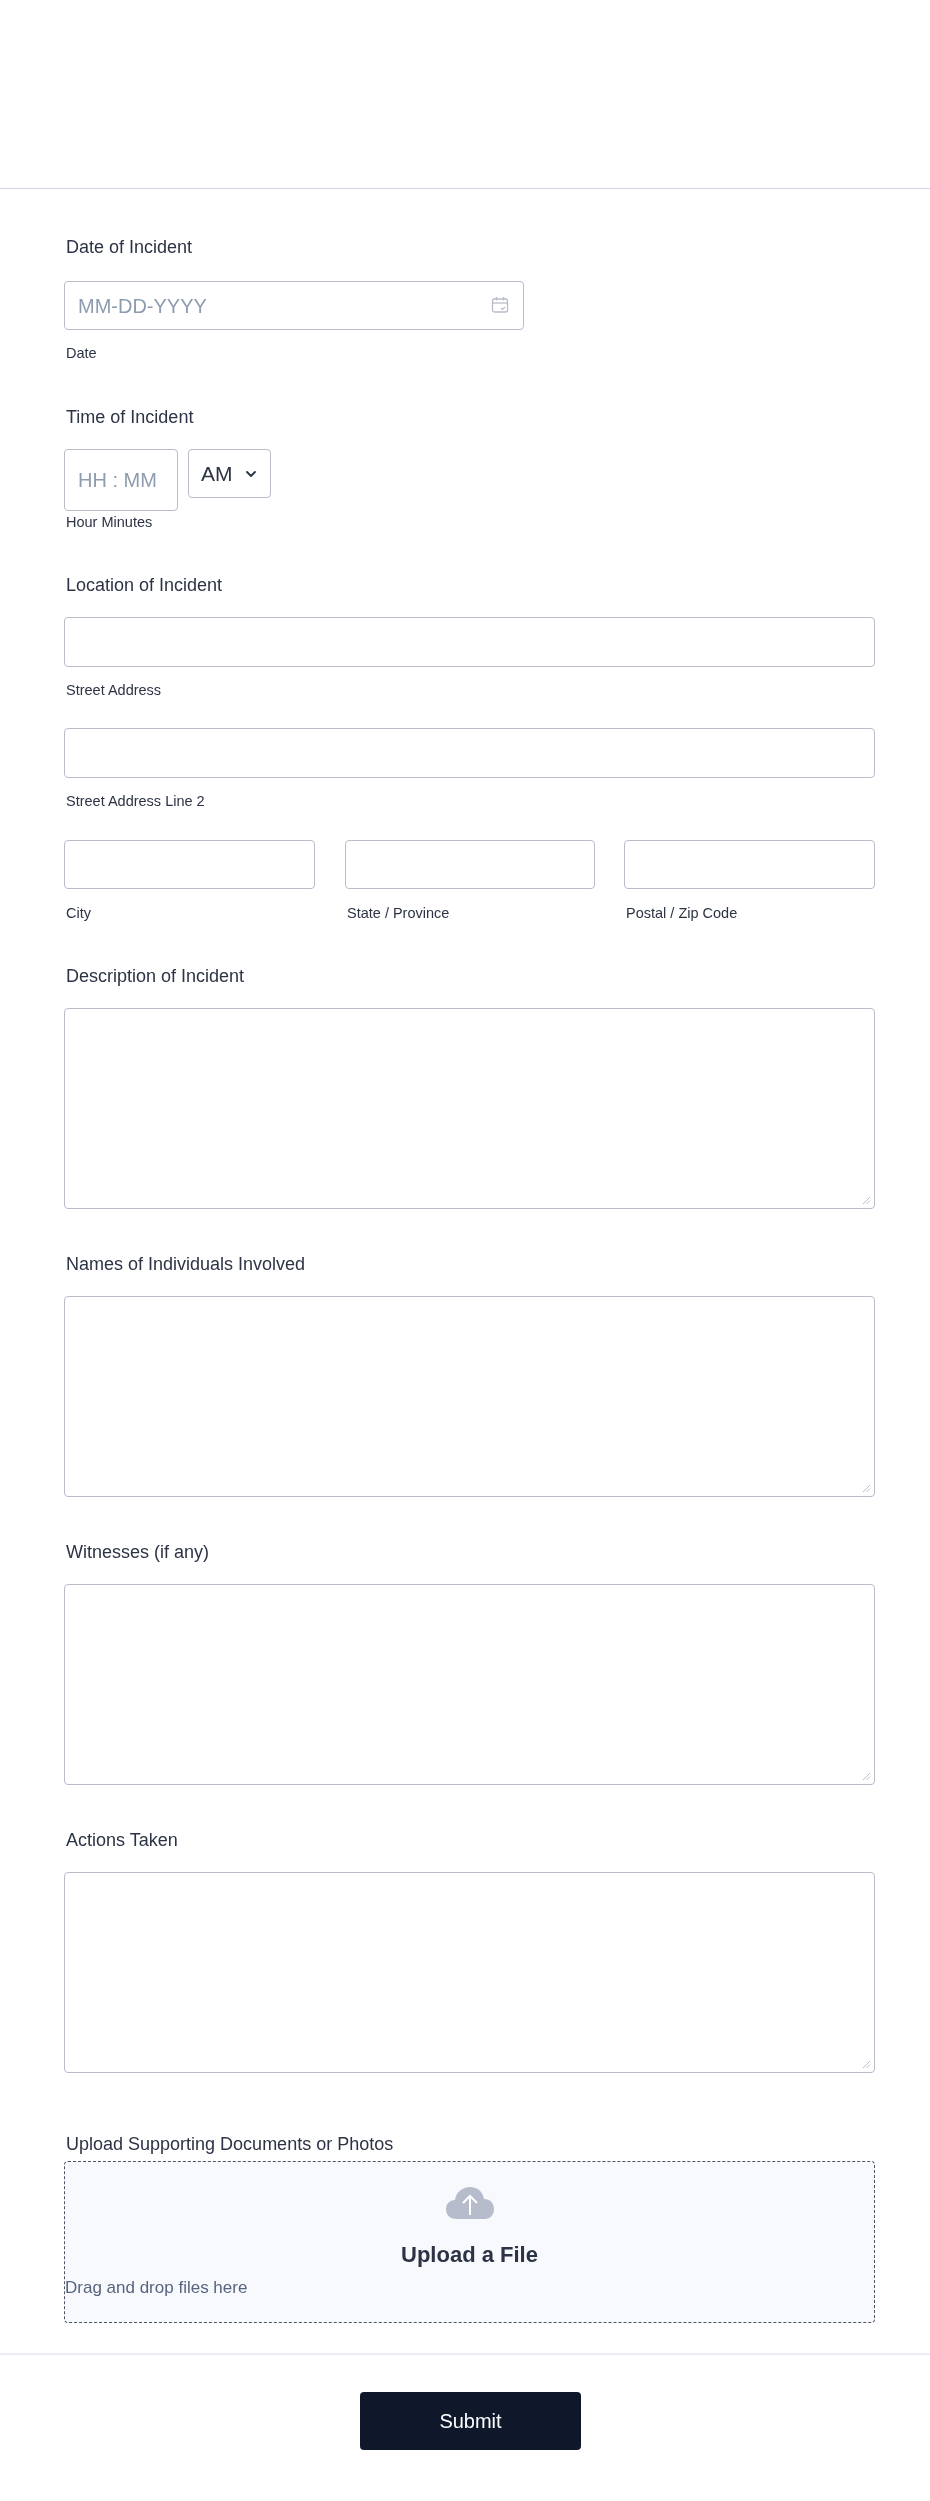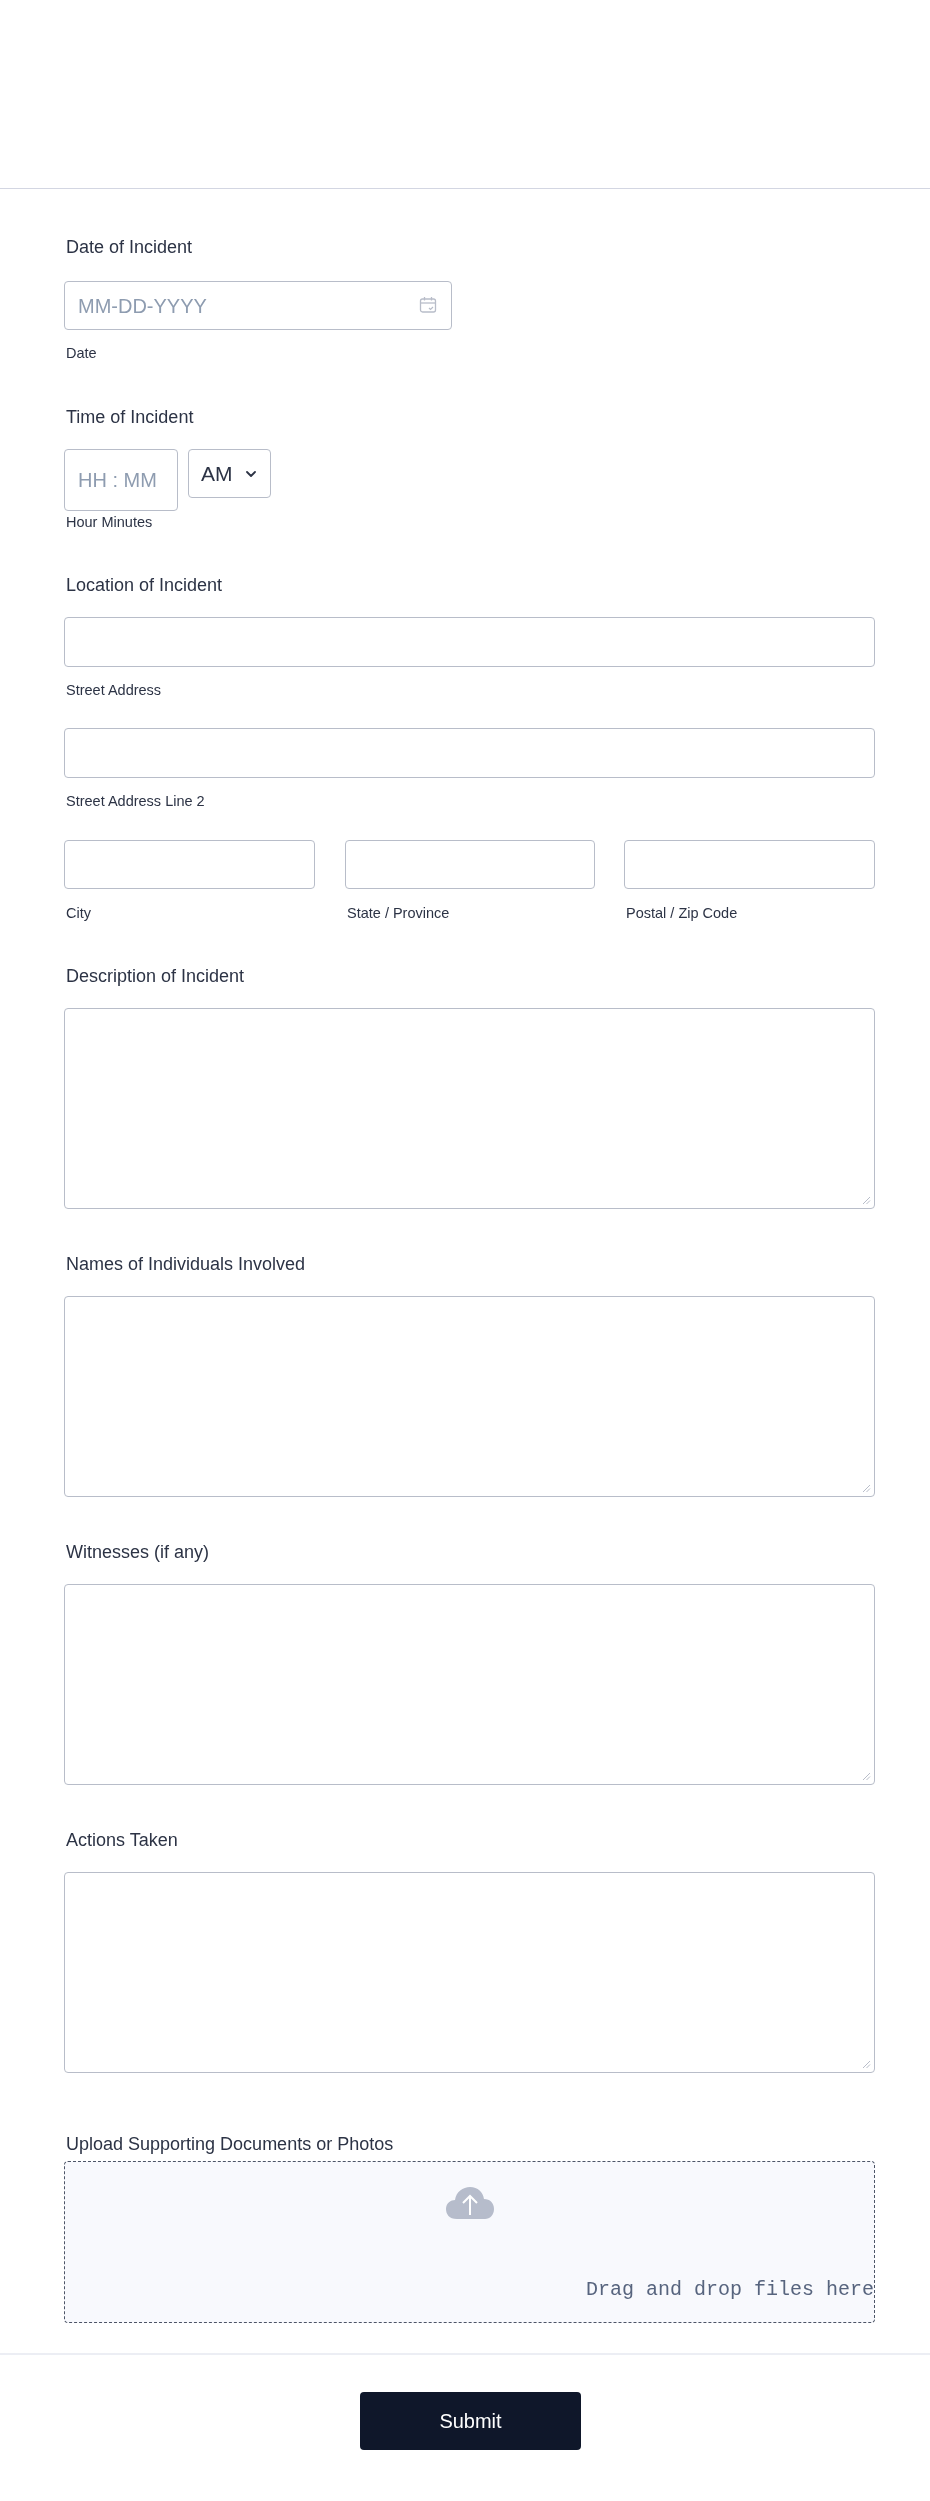--- a/index.html
+++ b/index.html
@@ -58,22 +58,22 @@
       border: 1.5px dashed #4d5567;
       border-radius: 4px;
       background: #f8f9fd;
     }
     .cloud { position: absolute; left: 380px; top: 24px; width: 50px; height: 34px; }
     .upload-title {
       position: absolute; left: 0; width: 100%; top: 80px; text-align: center;
       font-size: 22px; font-weight: bold; color: #2c3345;
     }
     .upload-sub {
-      position: absolute; left: 0; width: 100%; top: 116px; text-align: right;
-      font-size: 20px; color: #57647e; font-family: Liberation Mono, monospace;
+      position: absolute; left: 0; width: 100%; top: 116px; text-align: left;
+      font-size: 17px; color: #57647e;
     }
     .footer {
       position: absolute; left: 0; top: 2353px; width: 930px; height: 148px;
       border-top: 2px solid #eceef4;
       background: #ffffff;
     }
     .submit-btn {
       position: absolute; left: 360px; top: 37px; width: 221px; height: 58px;
       background: #0f172a; border: none; border-radius: 4px;
       color: #ffffff; font-size: 20px;
@@ -81,21 +81,21 @@
       cursor: pointer;
     }
   </style>
 </head>
 <body>
 
 <div class="header">
 </div>
 
 <div class="q-label" style="top:237px;">Date of Incident</div>
-<div class="input" style="left:64px; top:281px; width:388px; height:49px;">
+<div class="input" style="left:64px; top:281px; width:460px; height:49px;">
   <span class="placeholder" style="left:13px;">MM-DD-YYYY</span>
   <svg class="cal-icon" viewBox="0 0 18 18">
     <rect x="1.5" y="3" width="15" height="13" rx="2" fill="none" stroke="#b8bdc9" stroke-width="1.3"></rect>
     <line x1="1.5" y1="7" x2="16.5" y2="7" stroke="#b8bdc9" stroke-width="1.3"></line>
     <line x1="5.5" y1="1" x2="5.5" y2="4.5" stroke="#b8bdc9" stroke-width="1.3"></line>
     <line x1="12.5" y1="1" x2="12.5" y2="4.5" stroke="#b8bdc9" stroke-width="1.3"></line>
     <polyline points="10,12 11.5,13.5 14,11" fill="none" stroke="#b8bdc9" stroke-width="1.2"></polyline>
   </svg>
 </div>
 <div class="sub-label" style="top:345px;">Date</div>
@@ -157,18 +157,19 @@
   </svg>
 </div>
 
 <div class="q-label" style="top:2118px;margin-top:16px;">Upload Supporting Documents or Photos</div>
 <div class="dropzone">
   <svg class="cloud" viewBox="0 0 50 34">
     <path d="M12 33 C4 33 1 28 1 23 C1 17 6 14 10 14 C11 6 18 1 25 1 C33 1 38 6 39 13 C45 13 49 17 49 23 C49 29 45 33 40 33 Z" fill="#b6bccb"></path>
     <line x1="25" y1="29" x2="25" y2="11" stroke="#ffffff" stroke-width="2"></line>
     <polyline points="18,17 25,10 32,17" fill="none" stroke="#ffffff" stroke-width="2"></polyline>
   </svg>
+  <div class="upload-title">Upload a File</div>
   <div class="upload-sub">Drag and drop files here</div>
 </div>
 
 <div class="footer">
   <button class="submit-btn">Submit</button>
 </div>
 
 </body></html>

